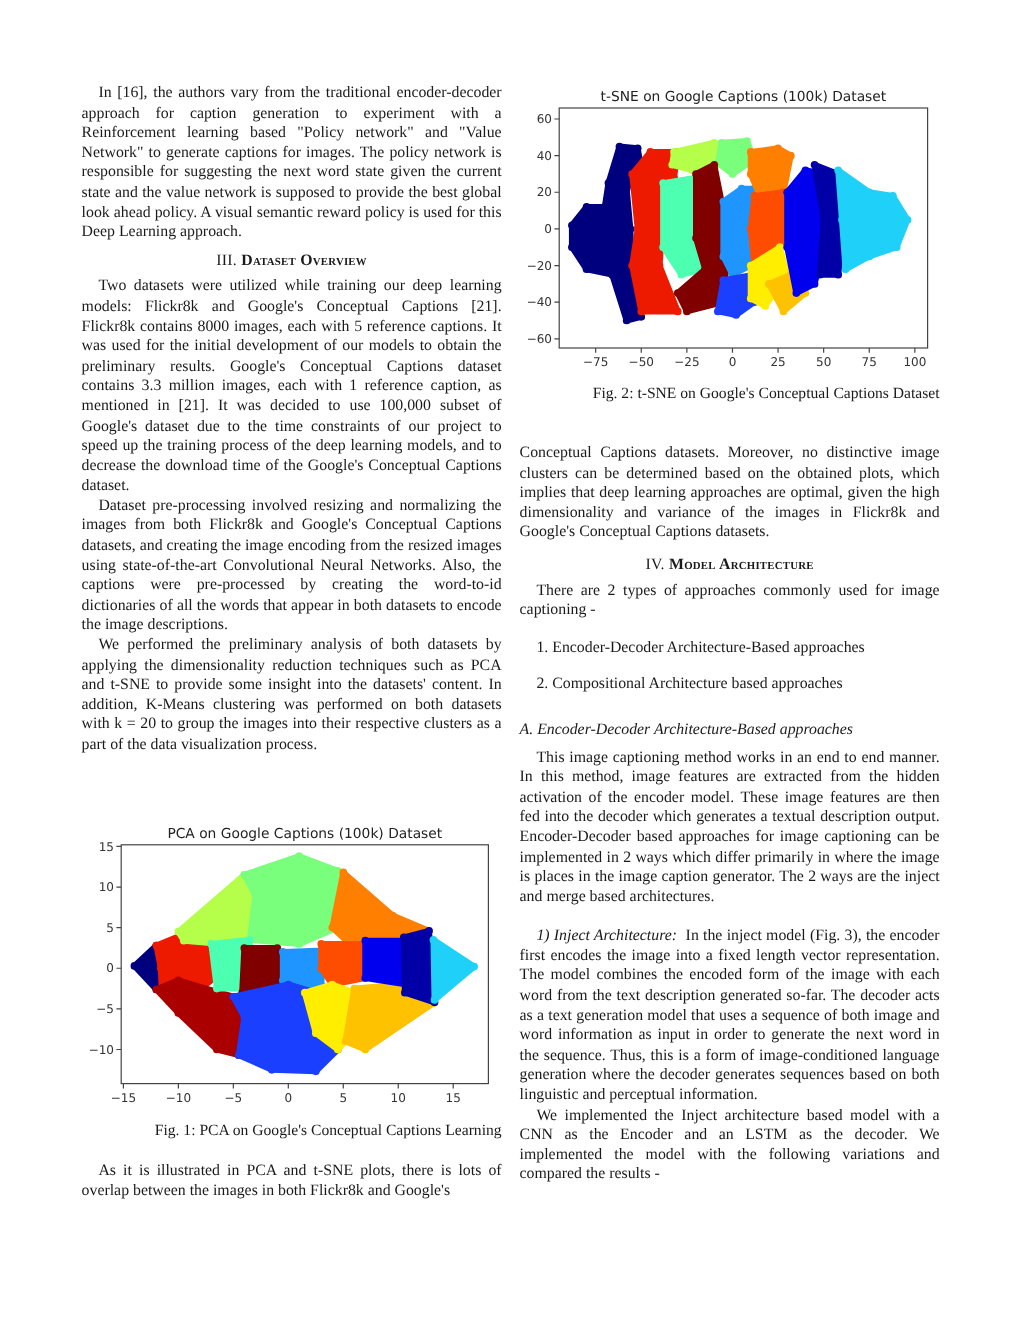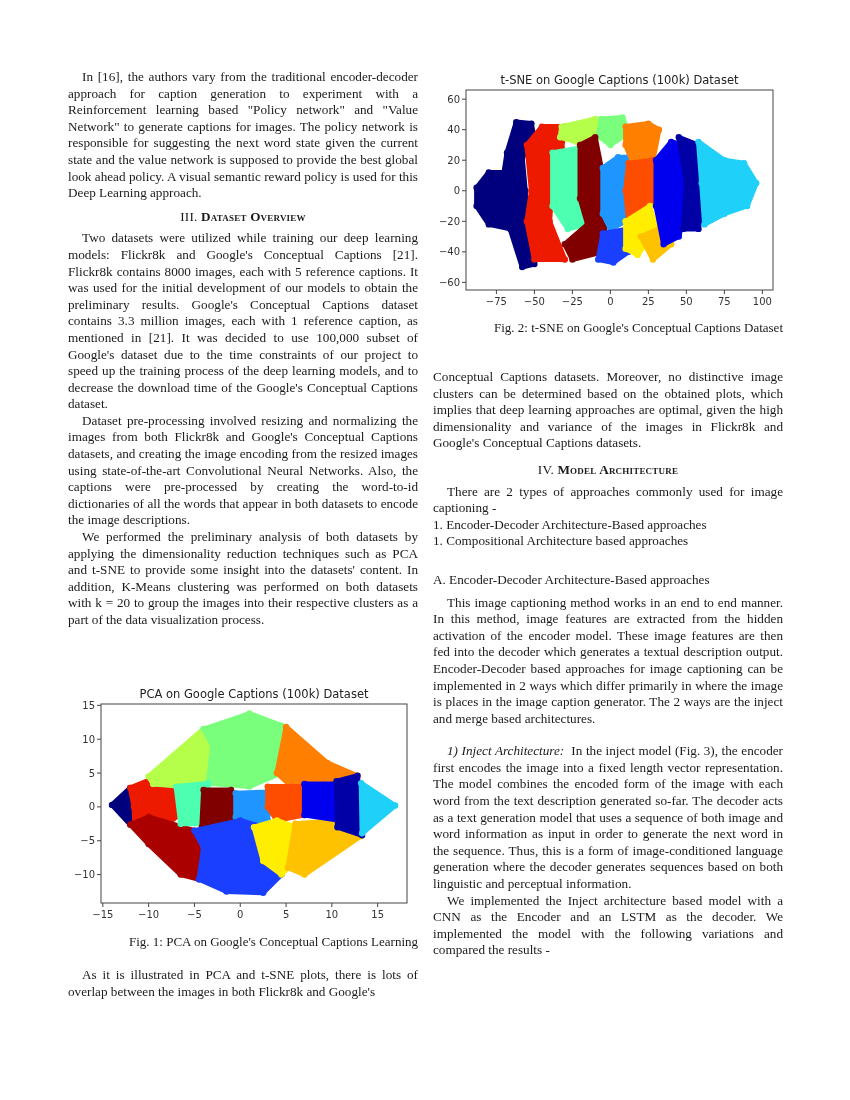--- a/index.html
+++ b/index.html
@@ -5,22 +5,22 @@
   html, body { margin:0; padding:0; background:#ffffff; }
   body { width:850px; height:1100px; position:relative; overflow:hidden;
          font-family:"Liberation Serif", "DejaVu Serif", serif; color:#1a1a1a; }
   .col { position:absolute; font-size:13.2px; line-height:16.6px; }
   .col-left { left:68px; top:69px; width:350px; }
   .col-right { left:433px; top:369px; width:350px; }
   p { margin:0; text-align:justify; }
   p.ind { text-indent:14px; }
   .sec { text-align:center; margin:7px 0 5px 0; letter-spacing:0.2px; }
   .sec .sc { font-variant:small-caps;font-weight:bold; }
-  .subsec { margin:22px 0 6px 0; }
-  .list-item { margin:0; }
+  .subsec { font-style:italic; margin:22px 0 6px 0; }
+  .list-item { margin:14px; }
   .caption { position:absolute; font-size:13px; line-height:16px; text-align:right; }
   .fig { position:absolute; }
   .fig svg { display:block; }
   .plot-title { font-family:"DejaVu Sans", sans-serif; font-size:11.5px; fill:#222; }
   .tick { font-family:"DejaVu Sans", sans-serif; font-size:10px; fill:#333; }
   i.it { font-style:italic; }
 </style>
 </head>
 <body>
 
@@ -349,18 +349,18 @@
 <div class="caption" style="left:433px; top:320px; width:350px;">Fig. 2: t-SNE on Google's Conceptual Captions Dataset</div>
 
 <div class="col col-right">
   <p>Conceptual Captions datasets. Moreover, no distinctive image clusters can be determined based on the obtained plots, which implies that deep learning approaches are optimal, given the high dimensionality and variance of the images in Flickr8k and Google's Conceptual Captions datasets.</p>
   <div class="sec" style="margin-top:10px;">
     <span>IV.</span>
     <span class="sc">Model Architecture</span>
   </div>
   <p class="ind">There are 2 types of approaches commonly used for image captioning -</p>
   <div class="list-item">1. Encoder-Decoder Architecture-Based approaches</div>
-  <div class="list-item">1. Compositional Architecture based approaches</div>
+  <div class="list-item">2. Compositional Architecture based approaches</div>
   <div class="subsec">A. Encoder-Decoder Architecture-Based approaches</div>
   <p class="ind">This image captioning method works in an end to end manner. In this method, image features are extracted from the hidden activation of the encoder model. These image features are then fed into the decoder which generates a textual description output. Encoder-Decoder based approaches for image captioning can be implemented in 2 ways which differ primarily in where the image is places in the image caption generator. The 2 ways are the inject and merge based architectures.</p>
   <p class="ind" style="margin-top:16px;"><i class="it">1) Inject Architecture:</i>&nbsp;&nbsp;<span>In the inject model (Fig. 3), the encoder first encodes the image into a fixed length vector representation. The model combines the encoded form of the image with each word from the text description generated so-far. The decoder acts as a text generation model that uses a sequence of both image and word information as input in order to generate the next word in the sequence. Thus, this is a form of image-conditioned language generation where the decoder generates sequences based on both linguistic and perceptual information.</span></p>
   <p class="ind">We implemented the Inject architecture based model with a CNN as the Encoder and an LSTM as the decoder. We implemented the model with the following variations and compared the results -</p>
 </div>
 
 </body></html>

